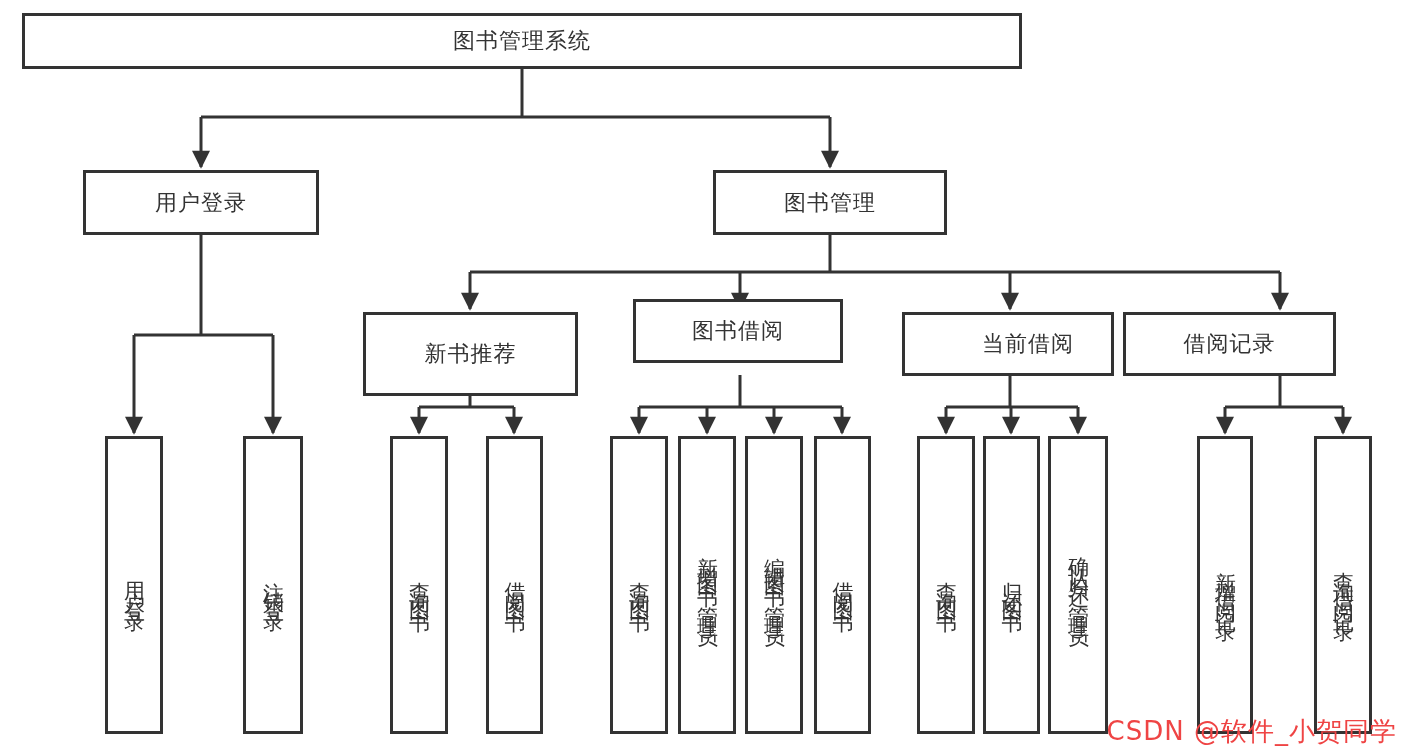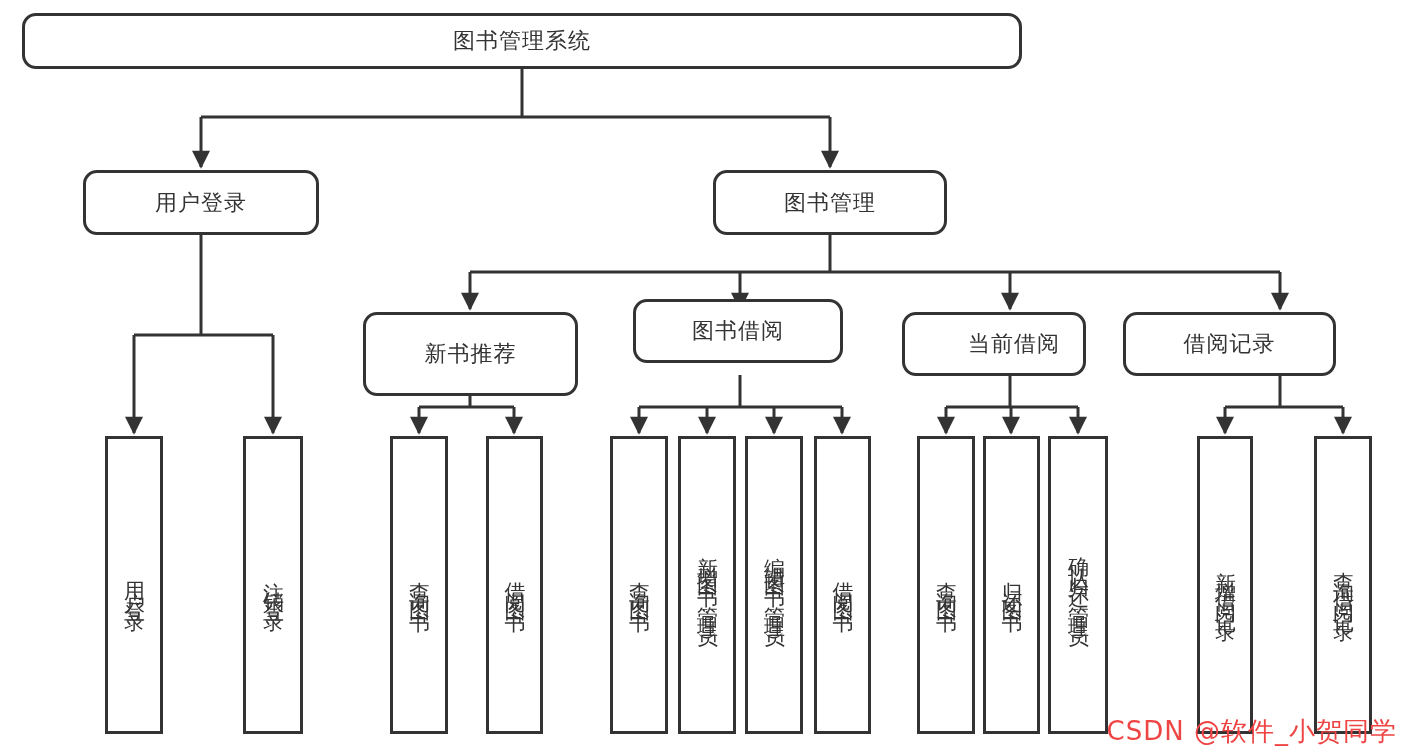--- a/index.html
+++ b/index.html
@@ -22,21 +22,21 @@
   .node {
     position: absolute;
     border: 3px solid #333333;
     background: #ffffff;
     color: #333333;
     display: flex;
     align-items: center;
     justify-content: center;
     text-align: center;
   }
-  .h-node { font-size: 22px; letter-spacing: 1px; white-space: nowrap; border-radius: 14px; }
+  .h-node { font-size: 22px; letter-spacing: 1px; white-space: nowrap; }
   .root-node { font-size: 22px; }
   .v-node {
     writing-mode: vertical-rl;
     font-size: 21px;
     letter-spacing: 10px;
     line-height: 1;
   }
   .watermark {
     position: absolute;
     top: 714px;
@@ -113,21 +113,21 @@
   <div class="node h-node" style="left:713px; top:170px; width:234px; height:65px;text-align:right;">
     <span>图书管理</span>
   </div>
 
   <div class="node h-node" style="left:363px; top:312px; width:215px; height:84px;">
     <span>新书推荐</span>
   </div>
   <div class="node h-node" style="left:633px; top:299px; width:210px; height:64px;">
     <span>图书借阅</span>
   </div>
-  <div class="node h-node" style="left:902px; top:312px; width:184px; height:64px;padding-left:40px;">
+  <div class="node h-node" style="left:902px; top:312px; width:212px; height:64px;padding-left:40px;">
     <span>当前借阅</span>
   </div>
   <div class="node h-node" style="left:1123px; top:312px; width:213px; height:64px;text-align:center;">
     <span>借阅记录</span>
   </div>
 
   <div class="node v-node" style="left:105px; top:436px; width:58px; height:298px;">
     <span>用户登录</span>
   </div>
   <div class="node v-node" style="left:243px; top:436px; width:60px; height:298px;">

